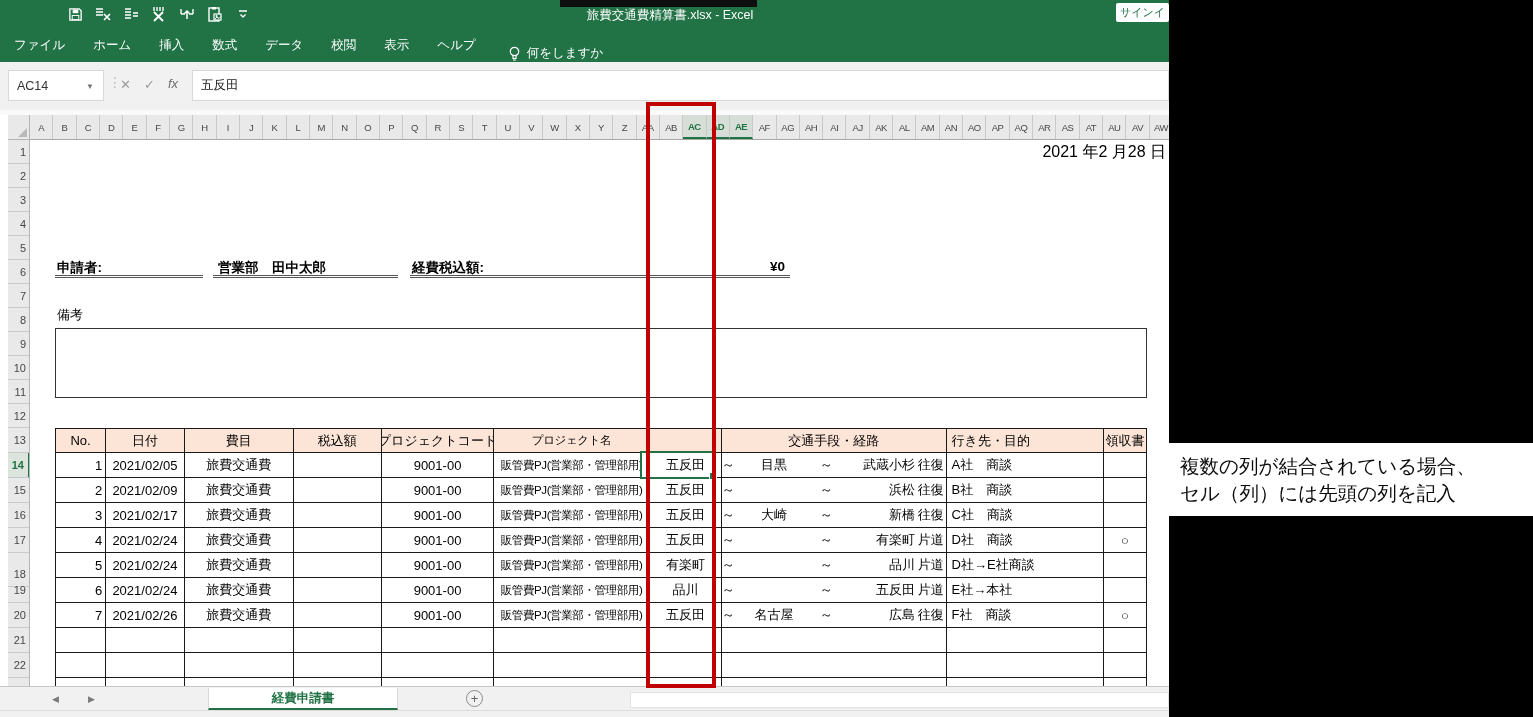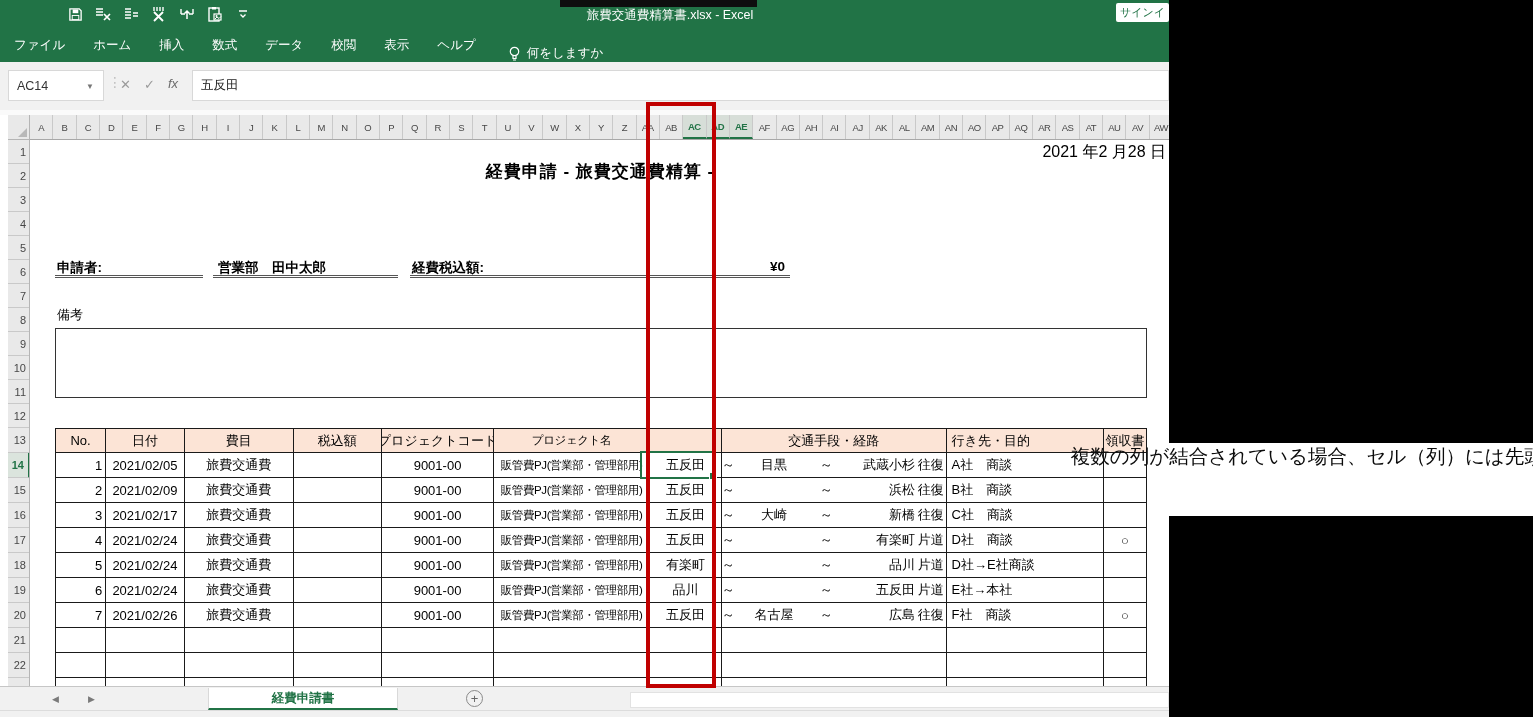--- a/index.html
+++ b/index.html
@@ -91,21 +91,21 @@
             display:flex;align-items:center;justify-content:center;cursor:pointer;}
   #addSheet{left:466px;top:3px;width:17px;height:17px;border:1px solid #8a8a8a;border-radius:50%;
             color:#666;font-size:13px;line-height:15px;text-align:center;cursor:pointer;}
   #hScroll{left:630px;top:692px;width:539px;height:16px;background:#fff;border:1px solid #e2e2e2;cursor:pointer;}
   #statusBar{left:0;top:710px;width:1169px;height:7px;background:#f1f1f1;border-top:1px solid #dcdcdc;}
 
   
   #blackTop{left:1169px;top:0;width:364px;height:443px;background:#000;}
   #blackBottom{left:1169px;top:516px;width:364px;height:201px;background:#000;}
   #annotation{left:1169px;top:443px;width:364px;height:73px;background:#fff;
-              display:flex;flex-direction:row;justify-content:center;padding-left:11px;}
+              display:flex;flex-direction:column;justify-content:center;padding-left:11px;}
   #annotation div{font-size:19.5px;color:#0b0b0b;line-height:27px;white-space:nowrap;}
 </style>
 </head>
 <body>
 
 <div id="stage">
 
   <div id="titlebar" class="abs">
     <div id="qat" class="abs">
       <span class="qicon">
@@ -253,31 +253,30 @@
       <div class="rowh" style="top: 168px; height: 24px;">8</div>
       <div class="rowh" style="top: 192px; height: 24px;">9</div>
       <div class="rowh" style="top: 216px; height: 24px;">10</div>
       <div class="rowh" style="top: 240px; height: 24px;">11</div>
       <div class="rowh" style="top: 264px; height: 24px;">12</div>
       <div class="rowh" style="top: 288px; height: 25px;">13</div>
       <div class="rowh sel" style="top: 313px; height: 25px;">14</div>
       <div class="rowh" style="top: 338px; height: 25px;">15</div>
       <div class="rowh" style="top: 363px; height: 25px;">16</div>
       <div class="rowh" style="top: 388px; height: 25px;">17</div>
-      <div class="rowh" style="top: 413px; height: 25px;">18</div>
+      <div class="rowh" style="top: 422px; height: 25px;">18</div>
       <div class="rowh" style="top: 438px; height: 25px;">19</div>
       <div class="rowh" style="top: 463px; height: 25px;">20</div>
       <div class="rowh" style="top: 488px; height: 25px;">21</div>
       <div class="rowh" style="top: 513px; height: 25px;">22</div>
       <div class="rowh" style="top: 538px; height: 25px;">23</div>
     </div>
 
   <div id="sheet" class="abs"></div>
   <div id="cellDate" class="abs">2021 年2 月28 日</div>
-  <div id="docTitle" class="abs">経費申請 - 旅費交通費精算 -</div>
 
   <div class="abs ulabel" style="left:57px;">申請者:</div>
   <div class="abs ulabel" style="left:218px;">営業部　田中太郎</div>
   <div class="abs ulabel" style="left:412px;">経費税込額:</div>
   <div class="abs ulabel" style="left:740px;width:45px;text-align:right;">¥0</div>
   <div class="abs dblline" style="left:55px;width:148px;"></div>
   <div class="abs dblline" style="left:213px;width:185px;"></div>
   <div class="abs dblline" style="left:410px;width:380px;"></div>
 
   <div id="notesLabel" class="abs">備考</div>

